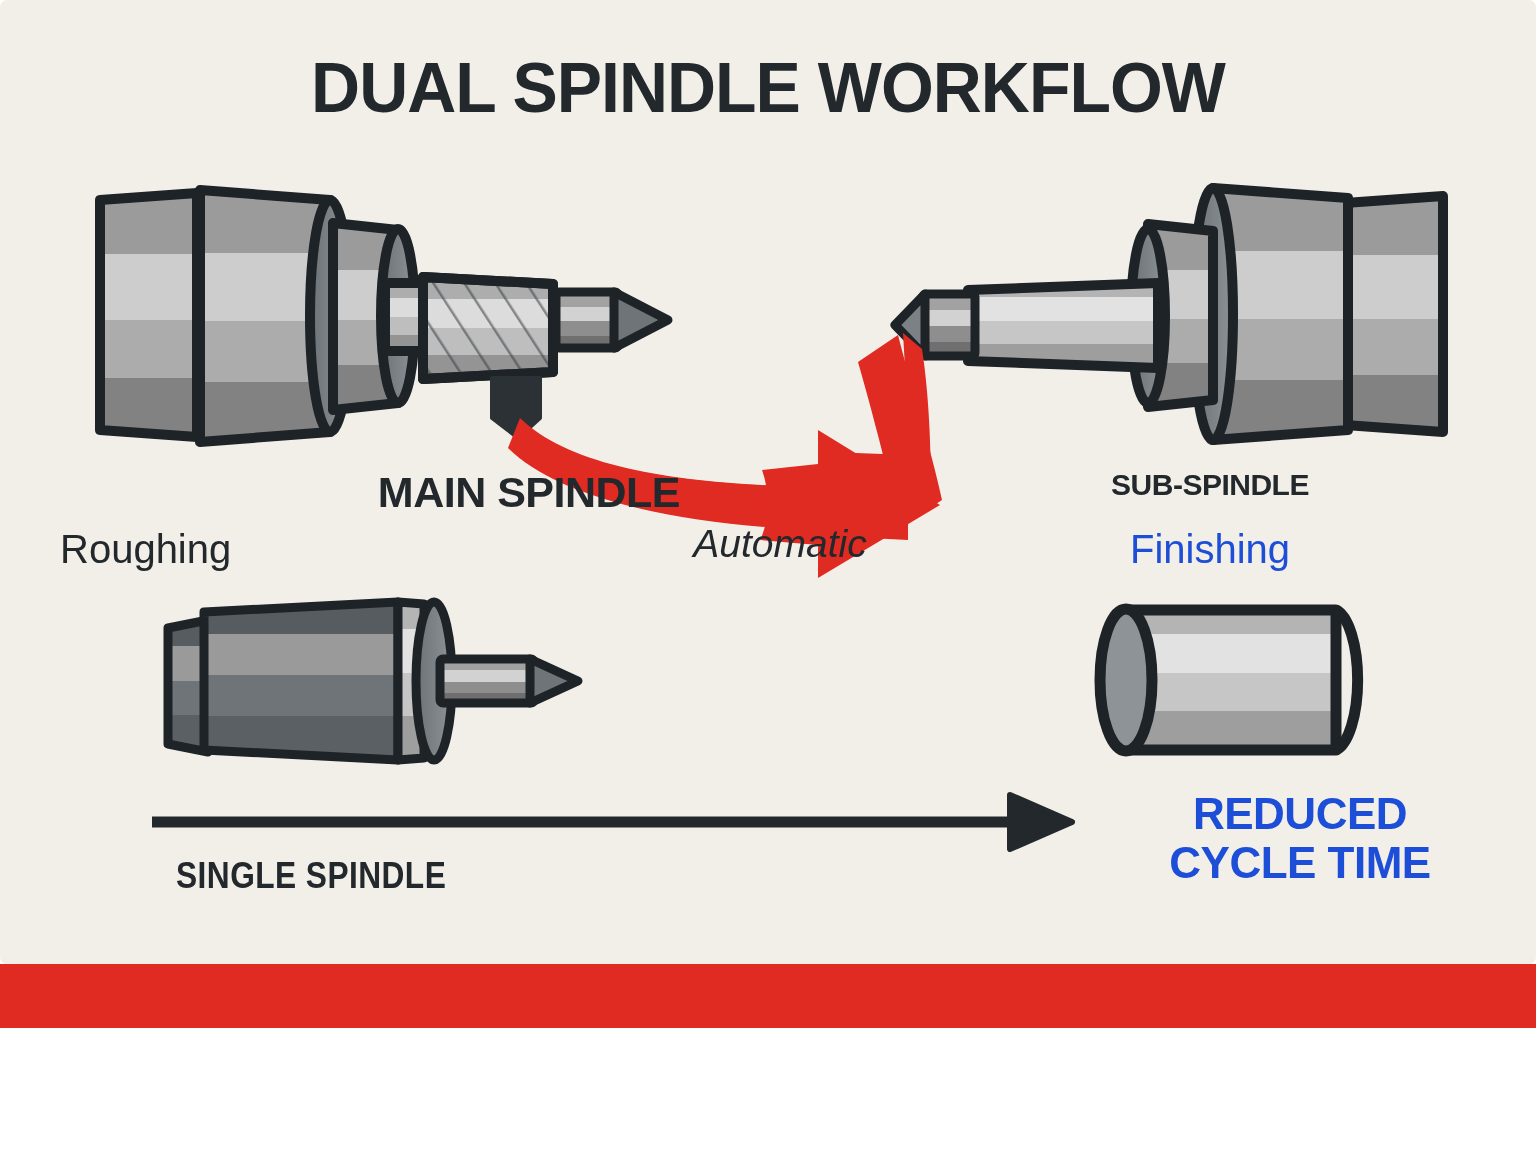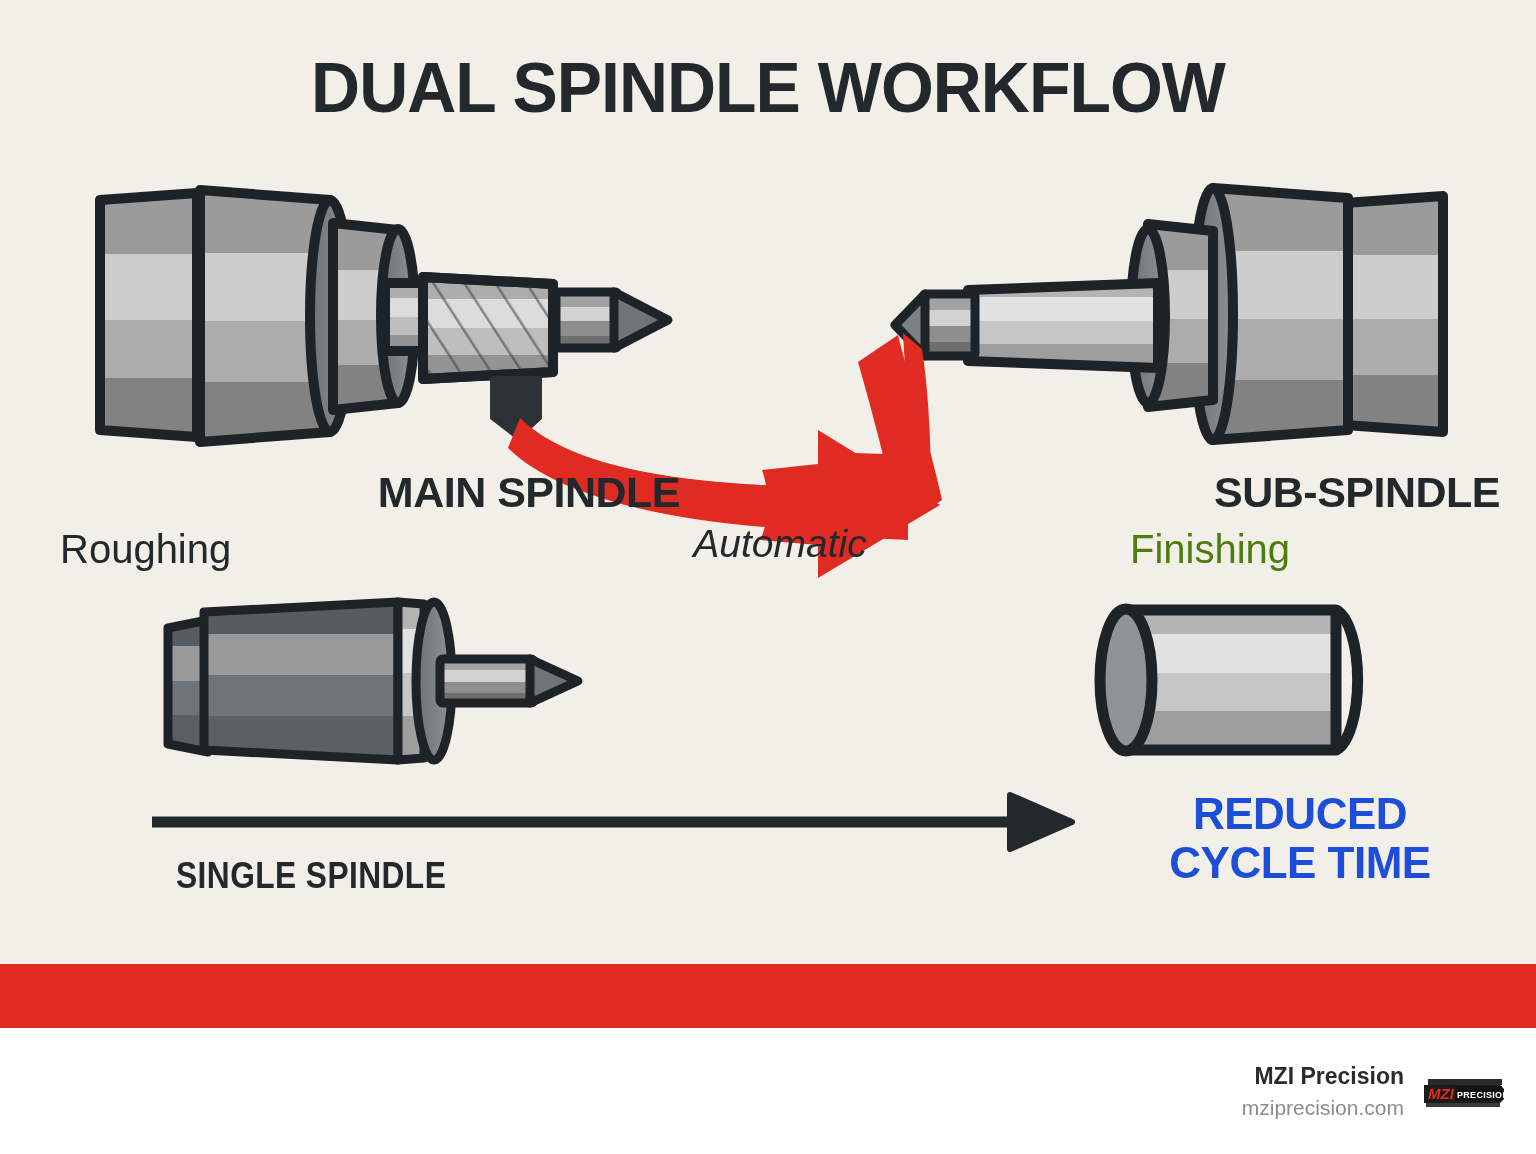--- a/index.html
+++ b/index.html
@@ -19,20 +19,21 @@
     inset: 0;
     width: 1536px;
     height: 1154px;
   }
   .canvas-area {
     position: absolute;
     left: 0; top: 0;
     width: 1536px;
     height: 964px;
     background: #F2EFE9;
+    border-radius: 7px;
   }
   .red-band {
     position: absolute;
     left: 0; top: 964px;
     width: 1536px;
     height: 64px;
     background: #E02B22;
   }
   .footer {
     position: absolute;
@@ -101,33 +102,33 @@
     position: absolute;
     left: 60px; top: 527px;
     width: 620px;
     font-size: 40px;
     color: #22282C;
   }
   .lbl-sub-spindle {
     position: absolute;
     left: 920px; top: 468px;
     width: 580px;
-    text-align: right;
-    font-size: 43px;
+    text-align: center;
+    font-size: 30px;
     font-weight: bold;
     color: #22282C;
     letter-spacing: -0.5px;
   }
   .lbl-sub-sub {
     position: absolute;
     left: 920px; top: 527px;
     width: 580px;
     text-align: center;
     font-size: 40px;
-    color: #4d7c0f;
+    color: #1d4ed8;
   }
   .lbl-transfer {
     position: absolute;
     left: 560px; top: 521px;
     width: 440px;
     text-align: center;
     font-size: 39px;
     color: #22282C;
     line-height: 1.18;
     font-style: italic;
@@ -360,32 +361,14 @@
     <div class="lbl-single-spindle">SINGLE SPINDLE</div>
 
     <div class="lbl-reduced">
       <div>REDUCED</div>
       <div>CYCLE TIME</div>
     </div>
   </div>
 
   <div class="red-band"></div>
 
-  <div class="footer">
-    <div class="footer-inner">
-      <div class="footer-text">
-        <div class="footer-brand">MZI Precision</div>
-        <div class="footer-url">mziprecision.com</div>
-      </div>
-      <div class="logo-box">
-        <svg width="84" height="34" viewBox="0 0 84 34">
-          <path d="M6 4 L80 4 L80 10 L6 10 Z" fill="#2A2A2A"></path>
-          <path d="M2 10 L78 10 L82 14 L82 24 L78 28 L2 28 L2 10 Z" fill="#1C1C1C"></path>
-          <path d="M4 28 L78 28 L78 32 L4 32 Z" fill="#3A3A3A"></path>
-          <text x="6" y="24" font-family="'Liberation Sans', sans-serif" font-size="15" font-weight="bold" font-style="italic" fill="#E02B22">MZI</text>
-          <rect x="33" y="11" width="47" height="15" fill="#141414"></rect>
-          <text x="35" y="23" font-family="'Liberation Sans', sans-serif" font-size="9" font-weight="bold" letter-spacing="0.3" fill="#FFFFFF">PRECISION</text>
-        </svg>
-      </div>
-    </div>
-  </div>
 
 </div>
 
 </body></html>

